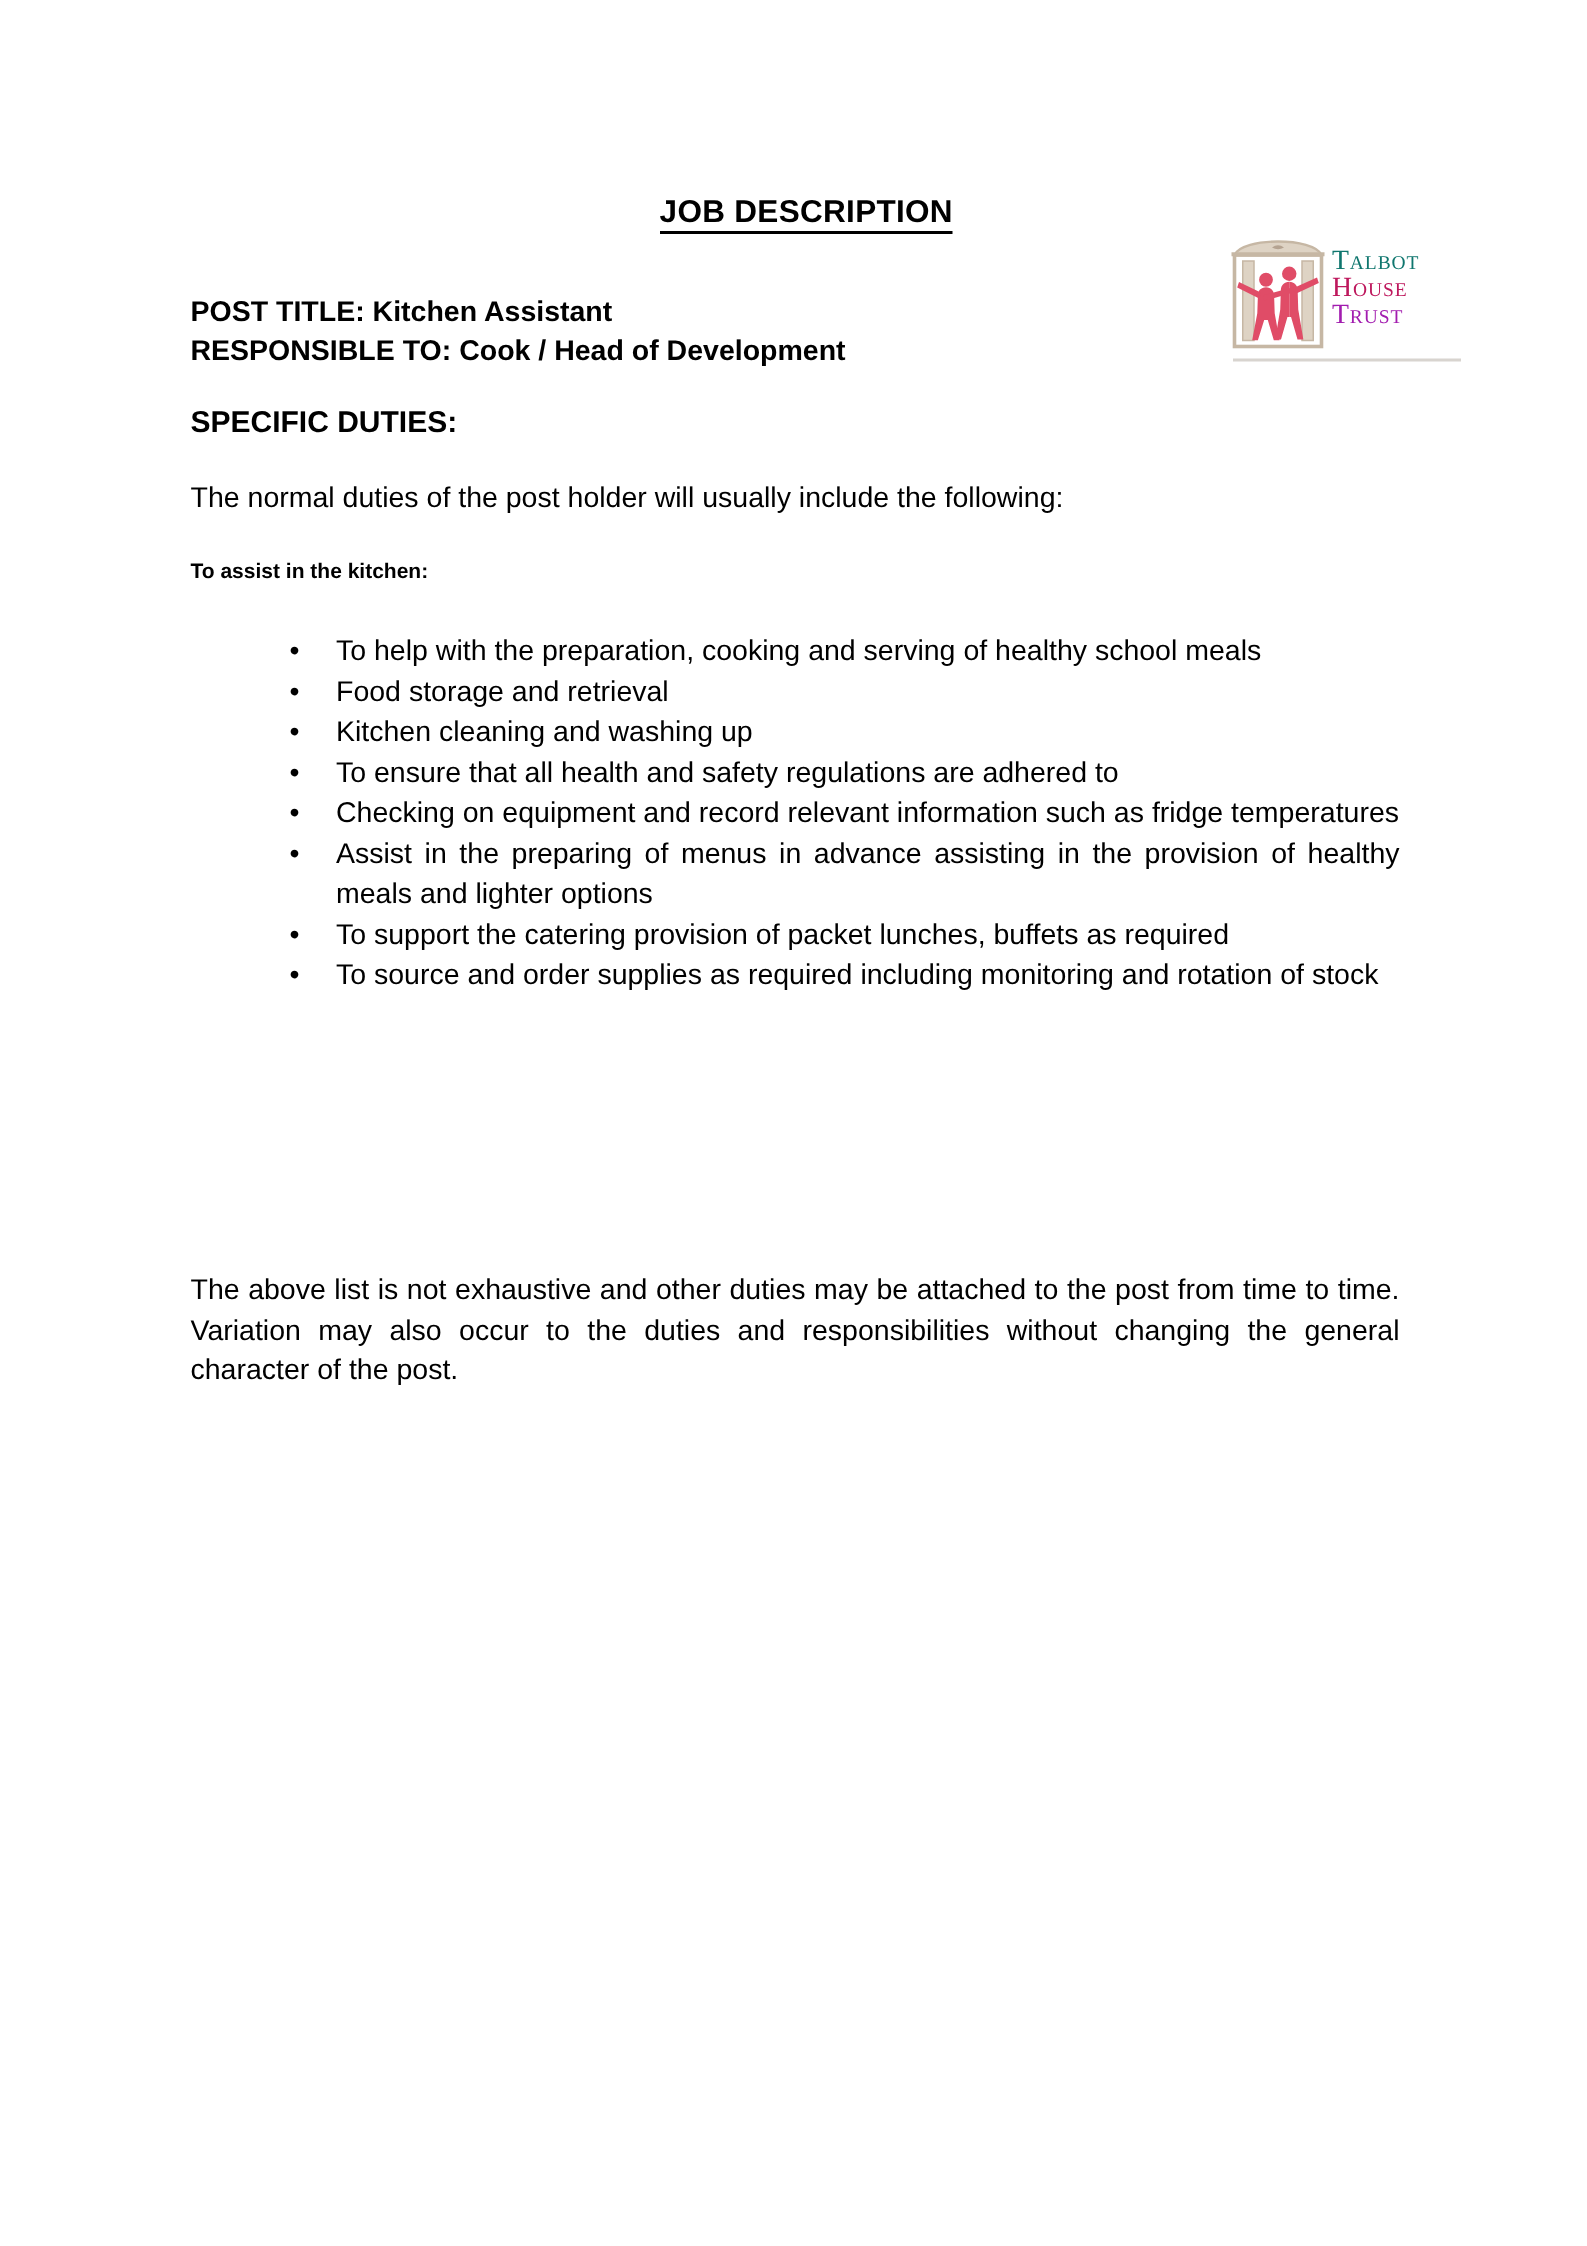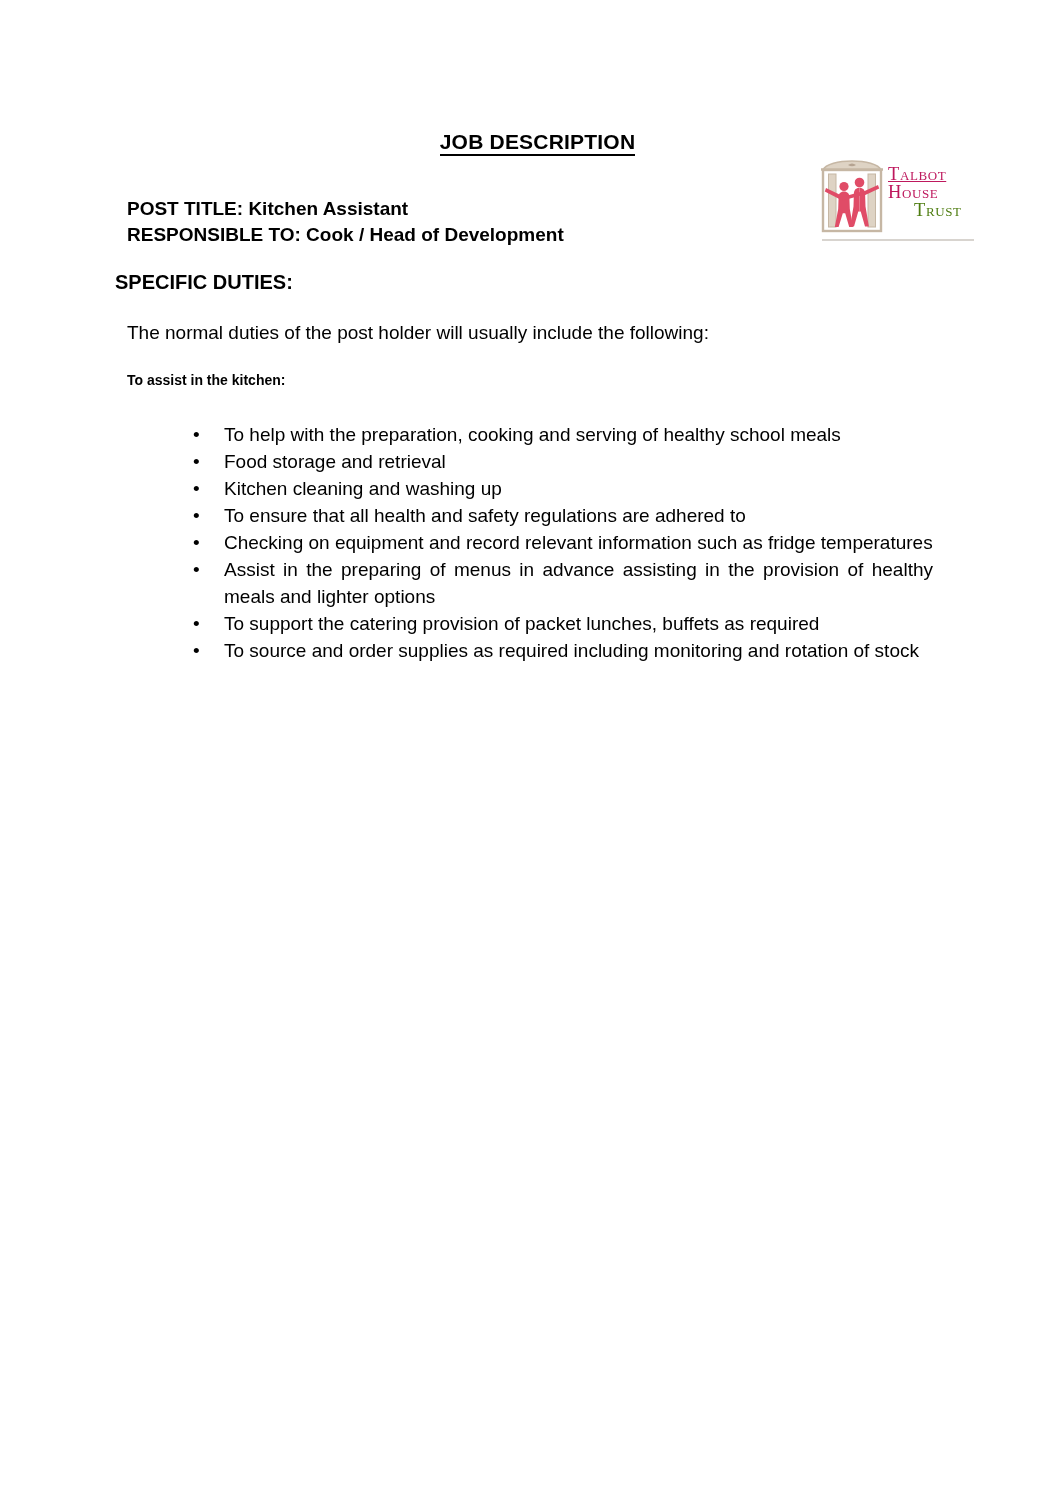--- a/index.html
+++ b/index.html
@@ -43,23 +43,23 @@
     font-family: "Liberation Serif", serif;
     line-height: 0.97;
   }
   .logo-words .lw {
     display: block;
     font-size: 18.5px;
     letter-spacing: 0.6px;
     font-variant: small-caps;
     white-space: nowrap;
   }
-  .logo-words .lw-talbot { color: #be185d; text-decoration: underline; }
+  .logo-words .lw-talbot { color: #0f766e; }
   .logo-words .lw-house  { color: #be185d; }
-  .logo-words .lw-trust  { color: #4d7c0f; margin-left: 26px; }
+  .logo-words .lw-trust  { color: #a21caf; }
   .logo-rule {
     position: absolute;
     left: 4px;
     top: 84px;
     width: 152px;
     height: 2px;
     background: #d8d4cf;
   }
 
   
@@ -91,21 +91,21 @@
   .responsible-to {
     position: absolute;
     left: 127px;
     top: 224px;
     font-size: 19px;
     font-weight: bold;
     white-space: nowrap;
   }
   .specific-duties {
     position: absolute;
-    left: 115px;
+    left: 127px;
     top: 271px;
     font-size: 20px;
     font-weight: bold;
     white-space: nowrap;
     text-align: right;
   }
   .intro-line {
     position: absolute;
     left: 127px;
     top: 322px;
@@ -232,14 +232,15 @@
         <span>Assist in the preparing of menus in advance assisting in the provision of healthy meals and lighter options</span>
       </li>
     <li>
         <span>To support the catering provision of packet lunches, buffets as required</span>
       </li>
     <li>
         <span>To source and order supplies as required including monitoring and rotation of stock</span>
       </li>
   </ul>
 
+  <div class="closing-note">The above list is not exhaustive and other duties may be attached to the post from time to time. Variation may also occur to the duties and responsibilities without changing the general character of the post.</div>
 
 </div>
 
 </body></html>

